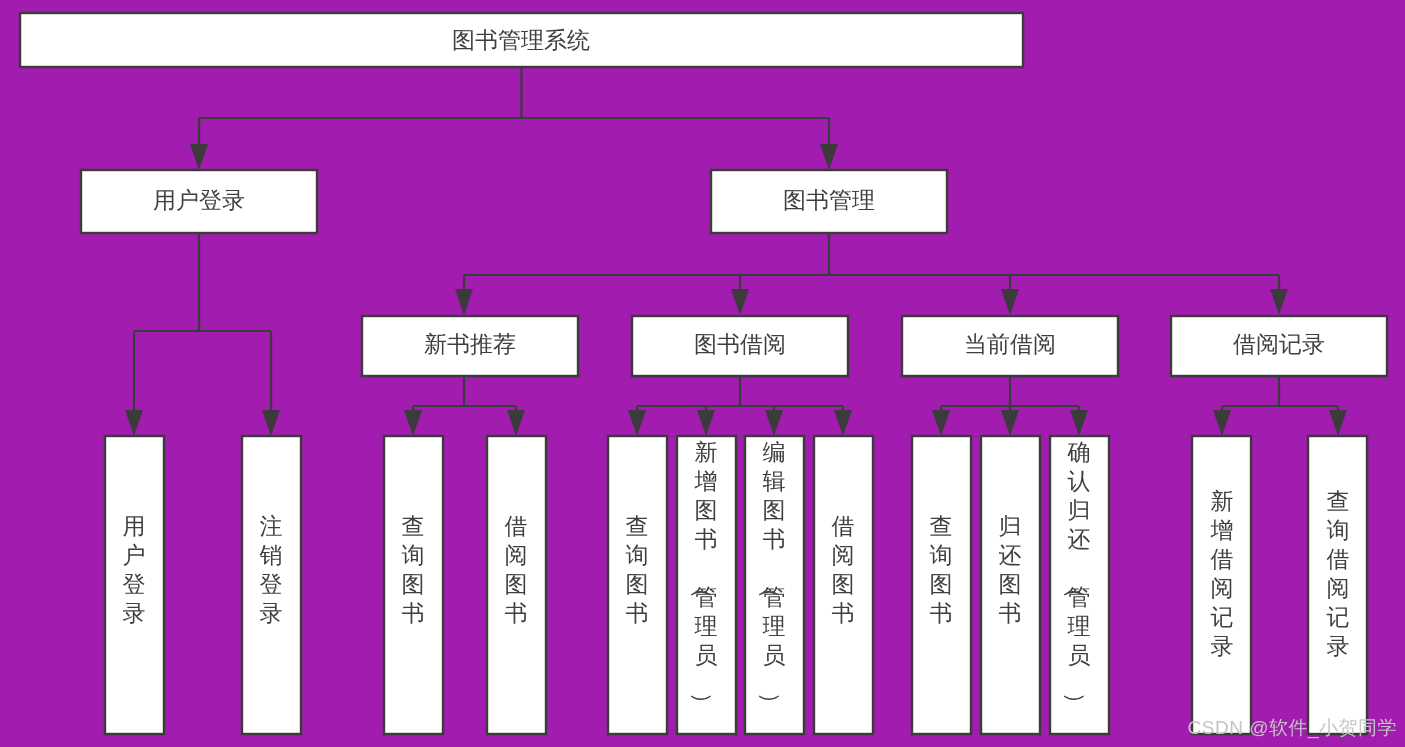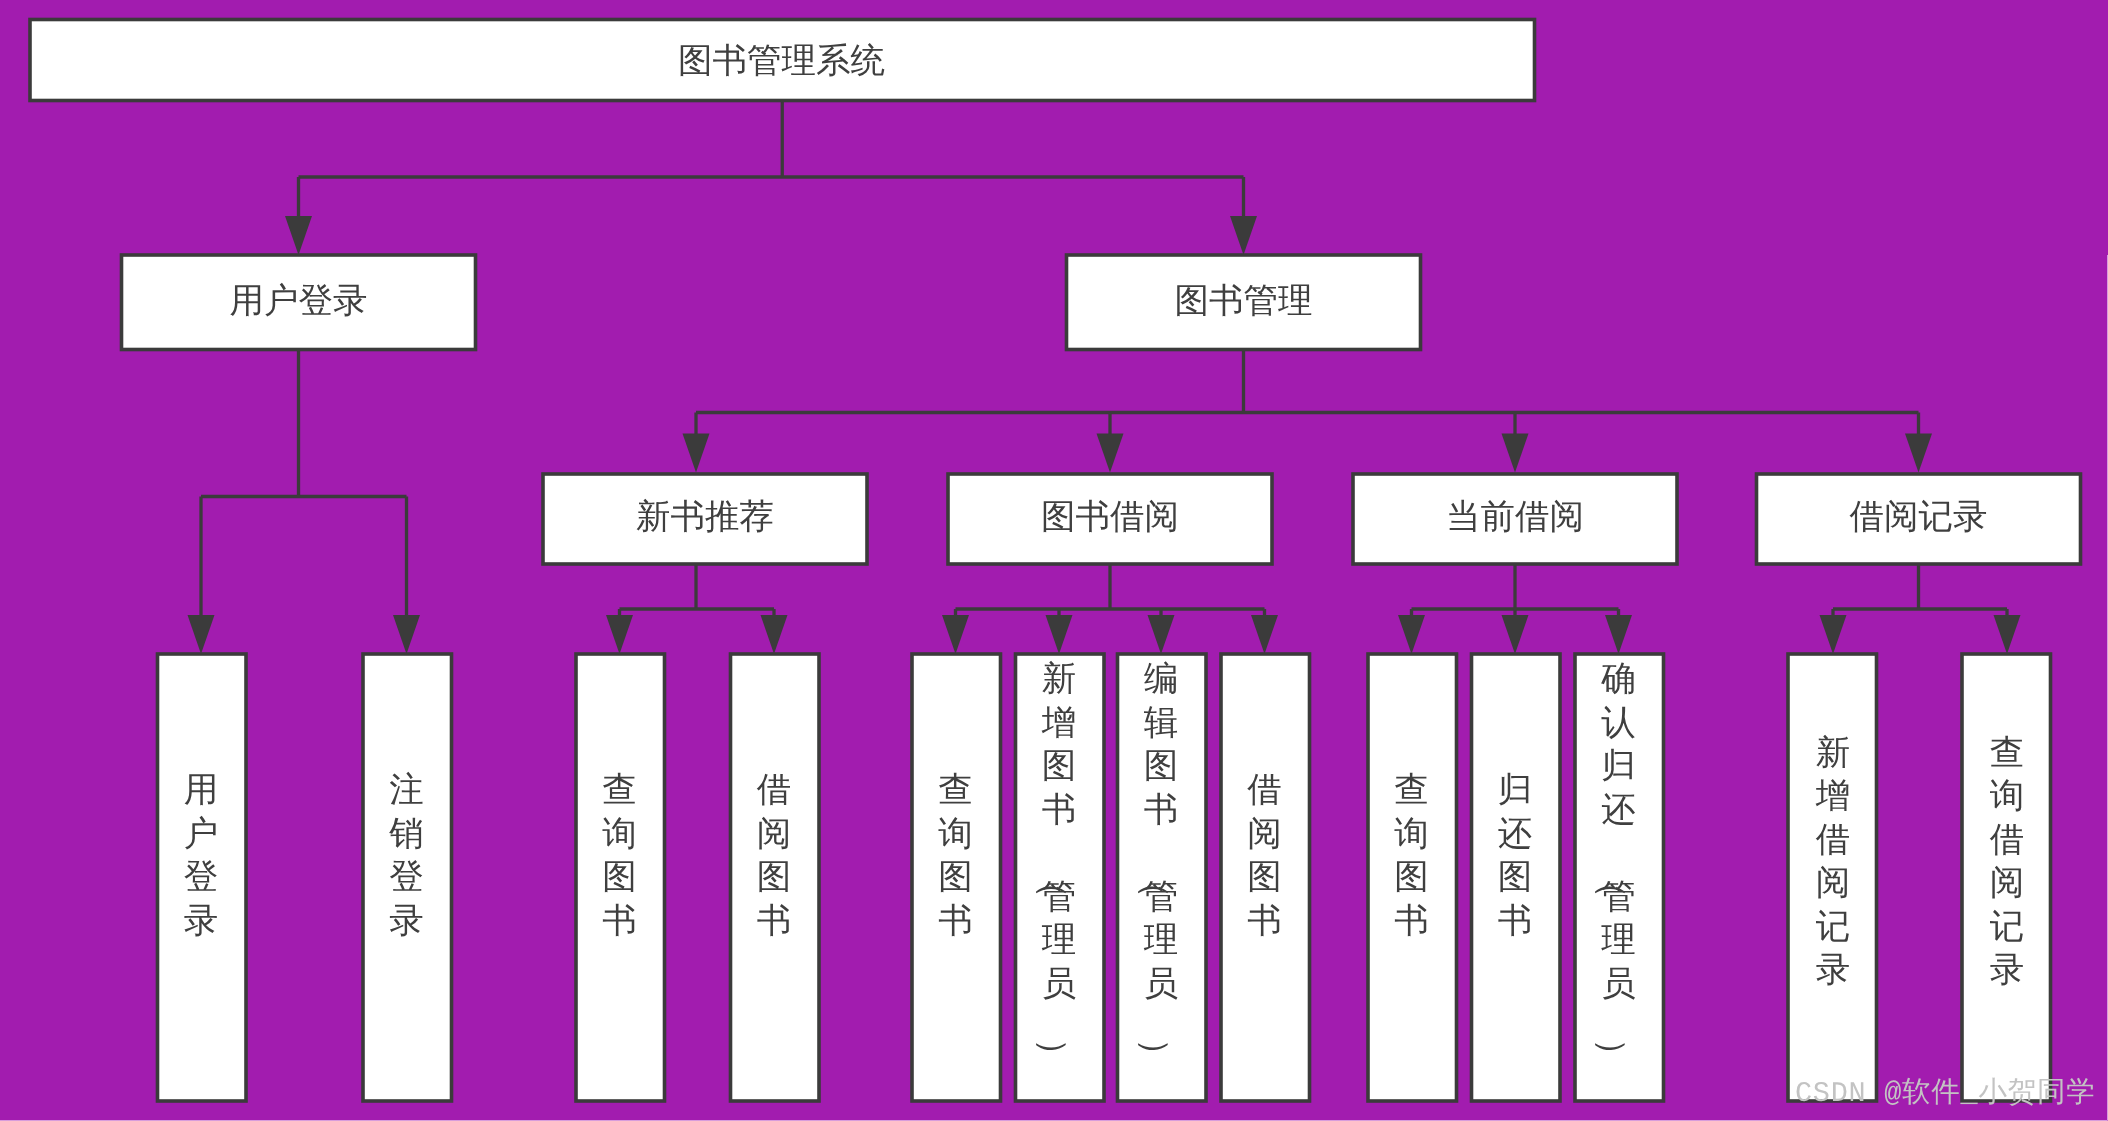--- a/index.html
+++ b/index.html
@@ -52,21 +52,21 @@
     font-family: "Liberation Sans", "DejaVu Sans", sans-serif;
     font-size: 23px;
     text-anchor: middle;
   }
   .watermark {
     position: absolute;
     right: 8px;
     bottom: 6px;
     color: #c3c3c3;
     font-size: 19px;
-    font-family: Liberation Mono, monospace;
+    font-family: Liberation Sans, sans-serif;
     white-space: nowrap;
     letter-spacing: 0.5px;
     pointer-events: none;
   }
 </style>
 </head>
 <body>
 
 <div id="diagram-root">
 

